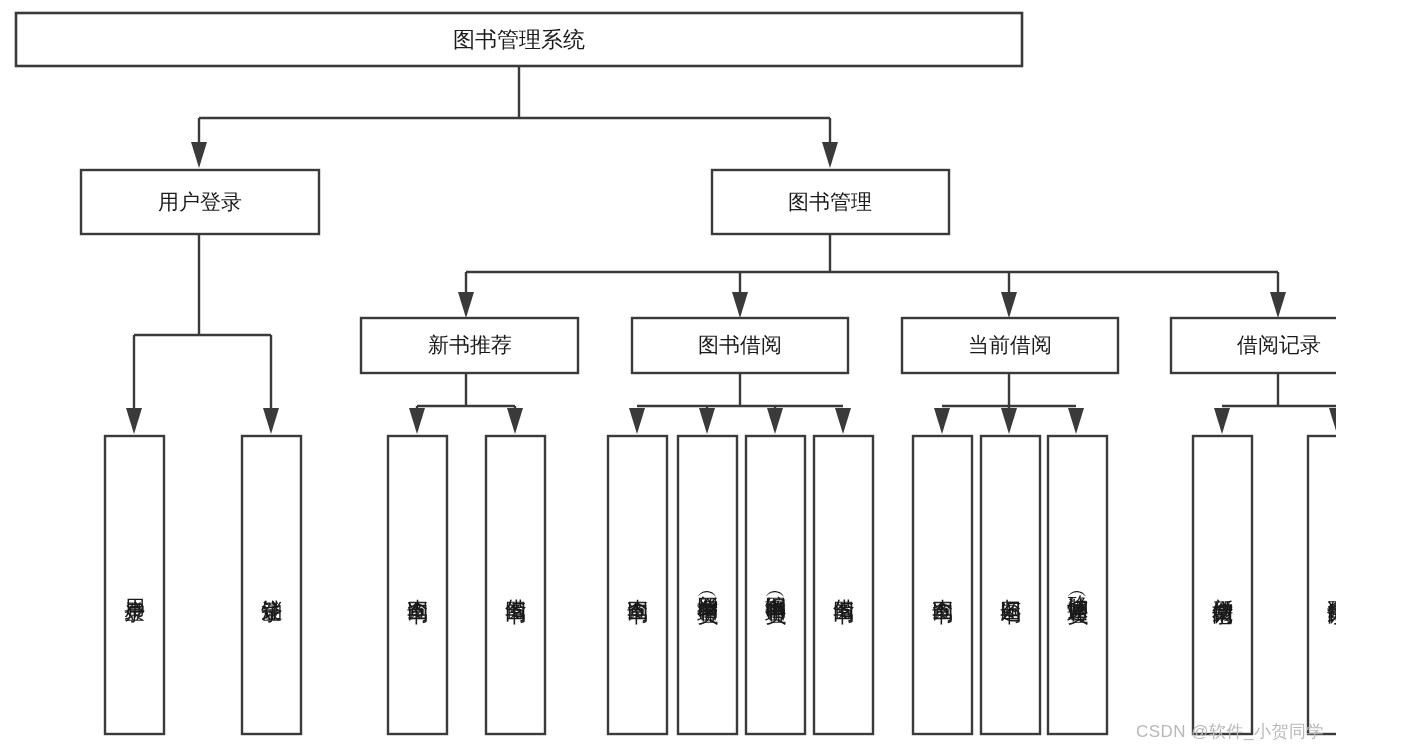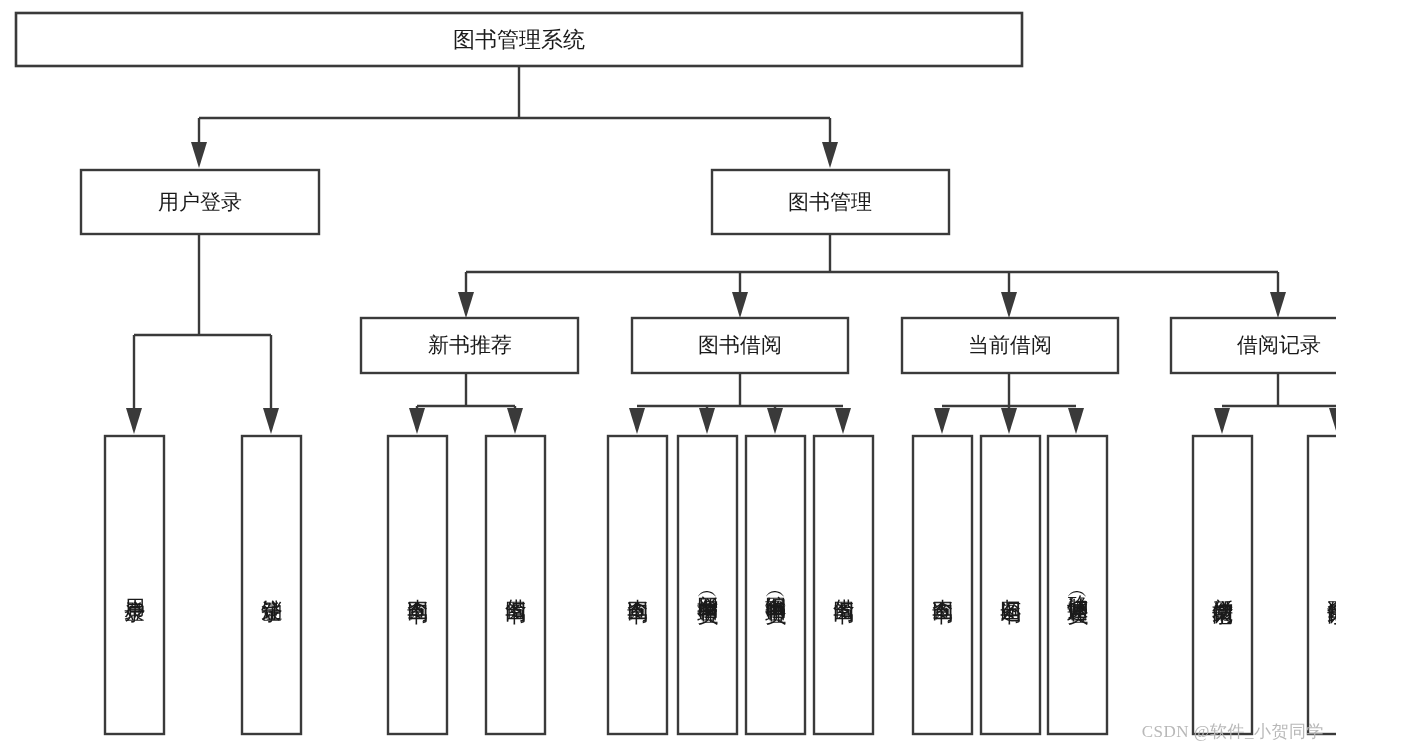--- a/index.html
+++ b/index.html
@@ -69,21 +69,21 @@
     line-height: 1.16;
     letter-spacing: 1.5px;
     color: #1a1a1a;
     white-space: nowrap;
     text-align: center;
   }
   .watermark {
     position: absolute;
     right: 12px;
     bottom: 4px;
-    font-family: Liberation Serif, serif;
+    font-family: Liberation Sans, sans-serif;
     font-size: 17px;
     color: #b8b8b8;
     letter-spacing: 0.5px;
     white-space: nowrap;
     user-select: none;
   }
 </style>
 </head>
 <body>
 

